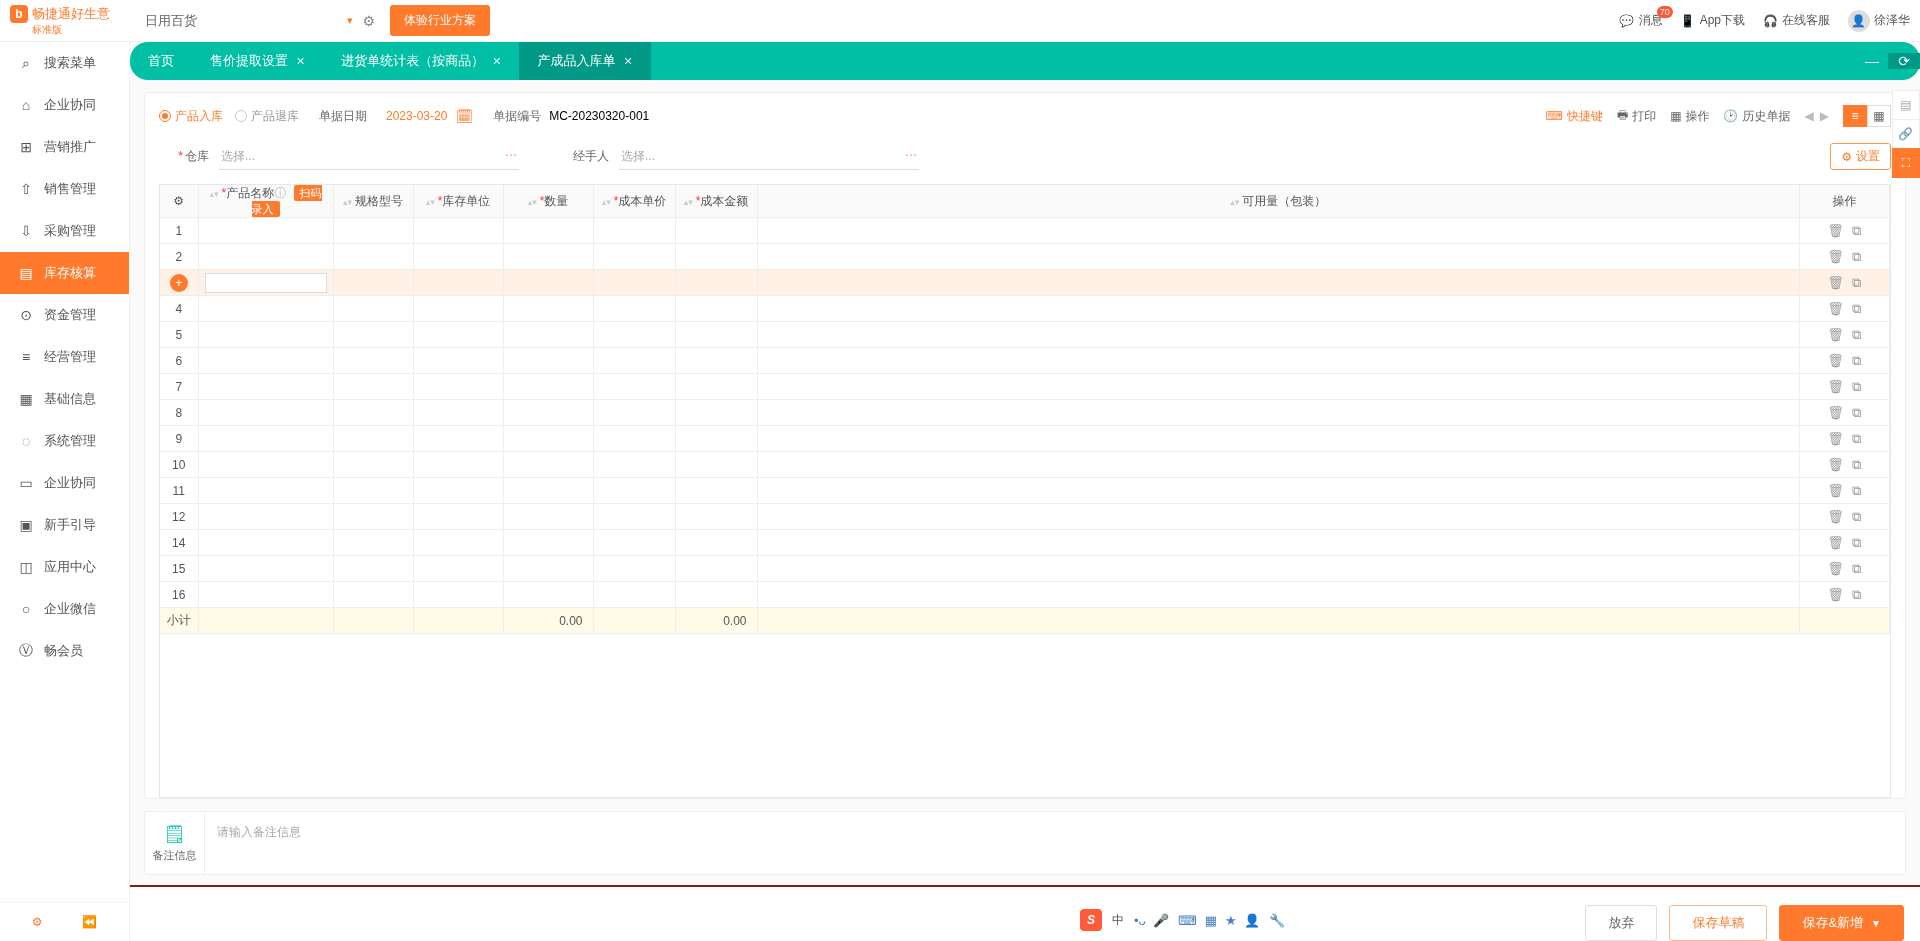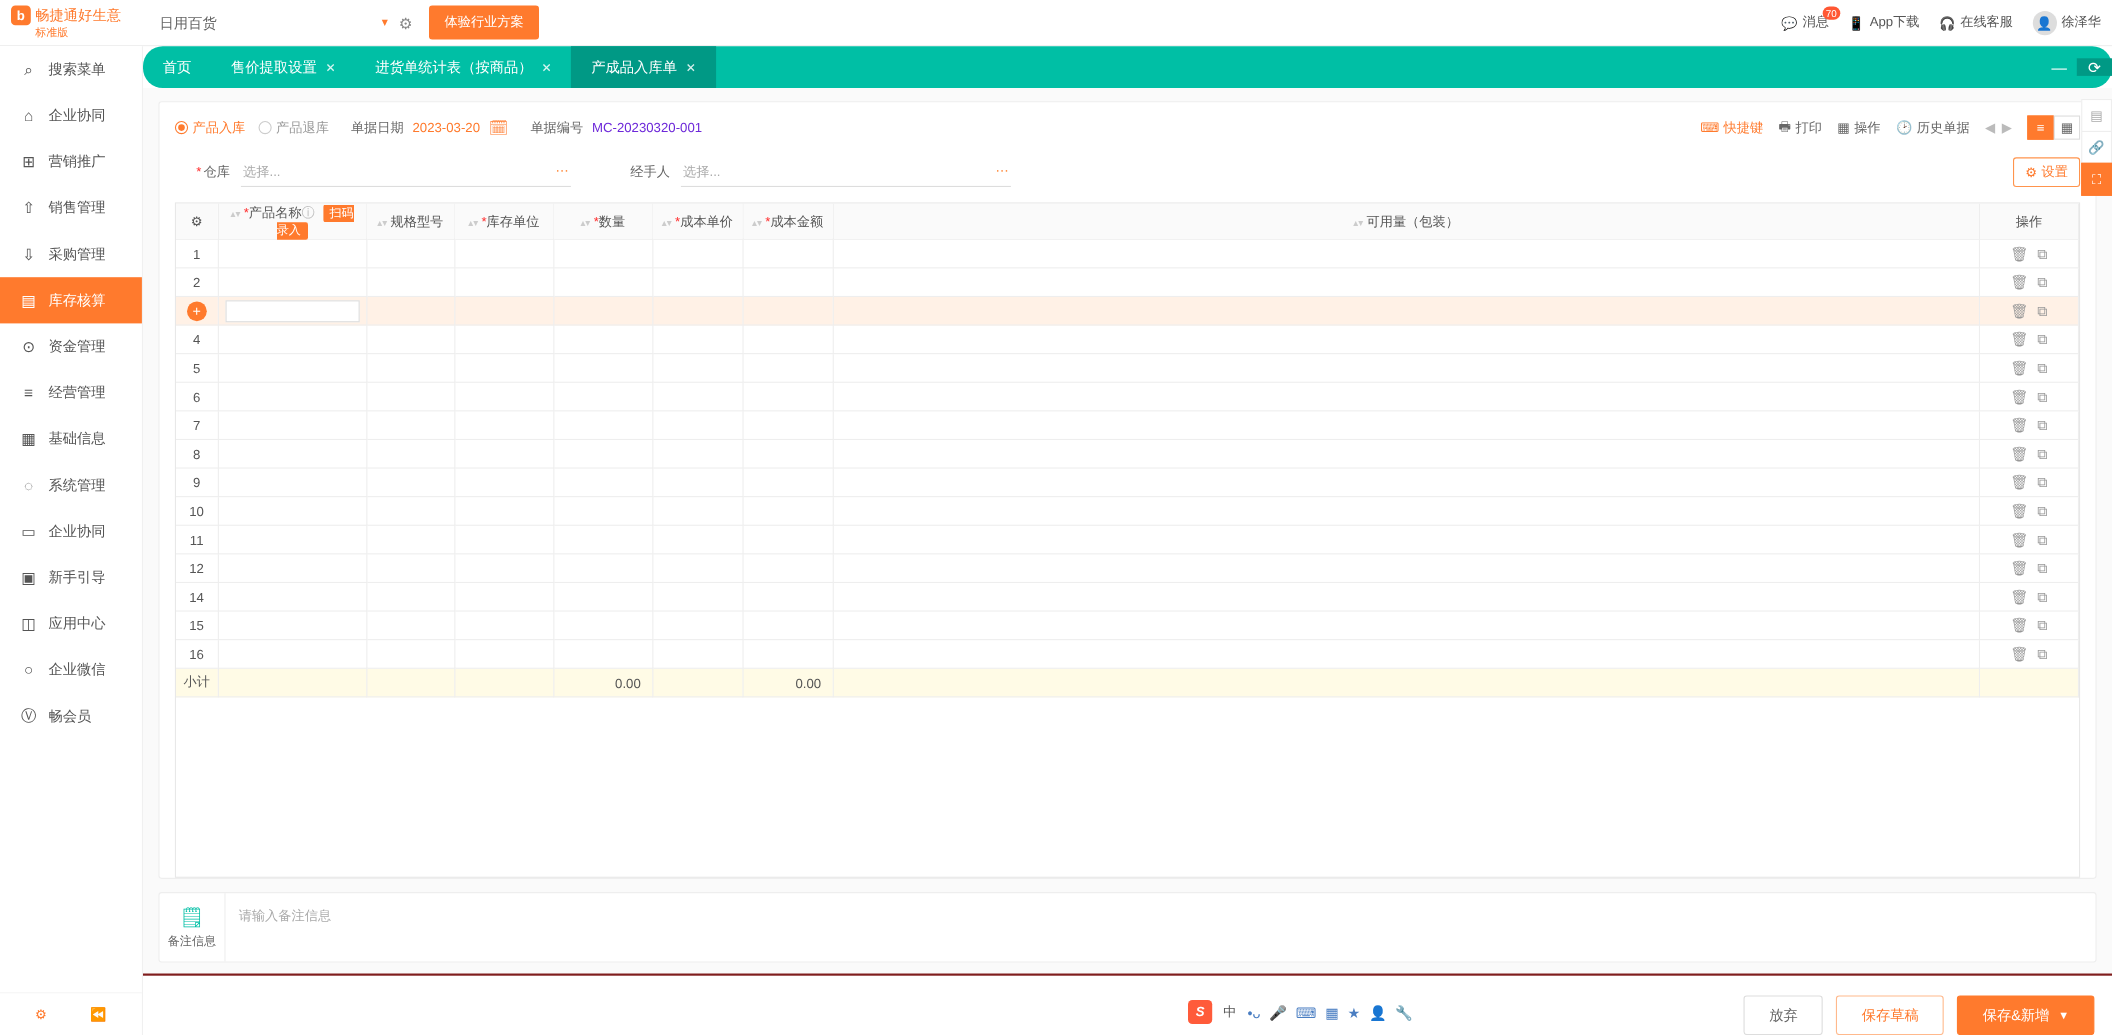--- a/index.html
+++ b/index.html
@@ -44,21 +44,21 @@
 .content-body { flex: 1; padding: 12px 14px 10px; display: flex; flex-direction: column; background: #fafafa; min-height: 0; }
 .card { background: #fff; border: 1px solid #eee; border-radius: 3px; padding: 12px 14px 0; display:flex; flex-direction:column; flex:1; min-height:0;}
 .form-top { display: flex; align-items: center; gap: 20px; }
 .radio-grp { display: flex; align-items: center; gap: 12px; }
 .radio-opt { display: flex; align-items: center; gap: 4px; font-size: 12px; cursor: pointer; }
 .radio-dot { width: 12px; height: 12px; border: 1px solid #ccc; border-radius: 50%; display:inline-flex; align-items:center; justify-content:center;}
 .radio-opt.selected { color: #ff7a2d; }
 .radio-opt.selected .radio-dot { border-color: #ff7a2d; }
 .radio-opt.selected .radio-dot::after { content:''; width:6px; height:6px; background:#ff7a2d; border-radius:50%; }
 .meta-field { display: flex; align-items: center; gap: 8px; font-size: 12px; color:#666;}
-.meta-field .date { color: #ff7a2d; }
+.meta-field .date { color: #ff7a2d; margin-left: 11px; }
 .meta-field .calendar-icon { color:#ff7a2d; font-size:14px;}
 .toolbar-right { margin-left: auto; display: flex; align-items: center; gap: 14px; font-size: 12px; color: #666;}
 .toolbar-right .tb-item { display:flex; align-items:center; gap:4px; cursor:pointer;}
 .toolbar-right .hot { color:#ff7a2d;}
 .nav-icons { display:flex; gap:6px; color:#bbb; font-size:12px;}
 .view-toggle { display:flex; }
 .view-toggle span { width:24px; height:22px; border:1px solid #ddd; display:flex; align-items:center; justify-content:center; font-size:12px; cursor:pointer;}
 .view-toggle span.active { background:#ff7a2d; color:#fff; border-color:#ff7a2d;}
 
 .form-row2 { display:flex; align-items:center; margin-top:16px; gap: 40px;}
@@ -267,21 +267,21 @@
                 <span style="color:#999">产品退库</span>
               </span>
             </div>
             <div class="meta-field">
               <span>单据日期</span>
               <span class="date">2023-03-20</span>
               <span class="calendar-icon">🗓</span>
             </div>
             <div class="meta-field">
               <span>单据编号</span>
-              <span style="color:#6d28d9">MC-20230320-001</span>
+              <span style="color:#000000">MC-20230320-001</span>
             </div>
             <div class="toolbar-right">
               <span class="tb-item hot">⌨ <span>快捷键</span></span>
               <span class="tb-item">🖶 <span>打印</span></span>
               <span class="tb-item">▦ <span>操作</span></span>
               <span class="tb-item">🕑 <span>历史单据</span></span>
               <span class="nav-icons">
                 <span>◀</span>
                 <span>▶</span>
               </span>

